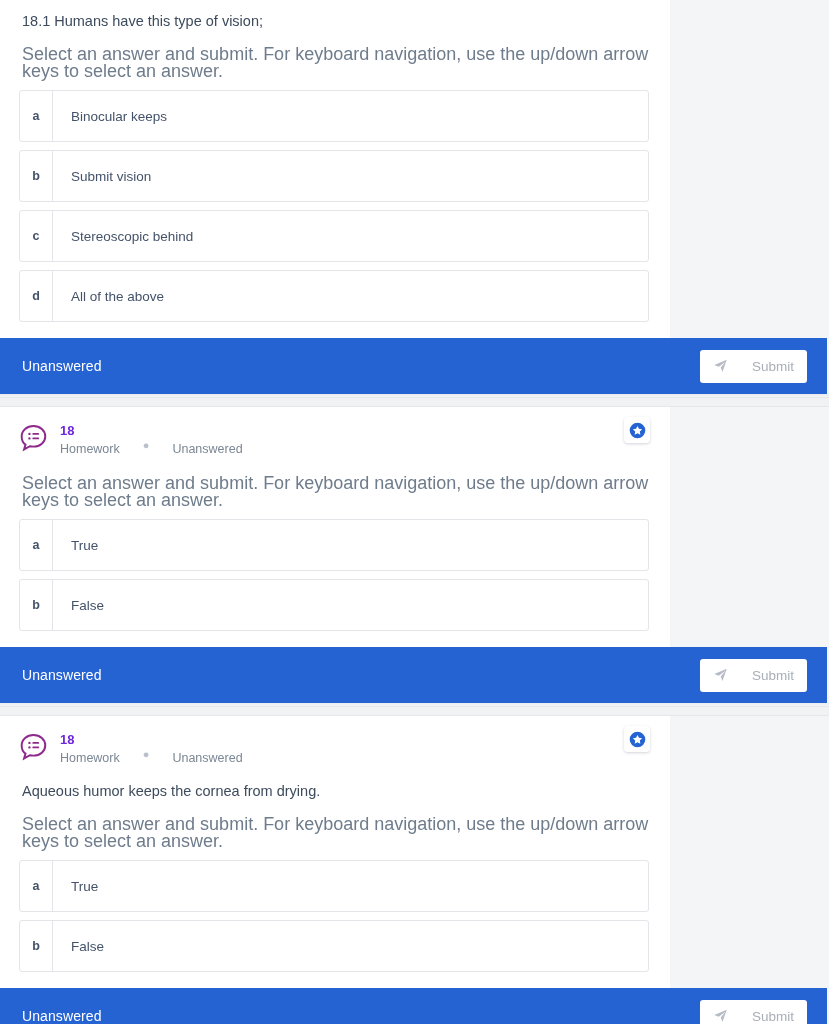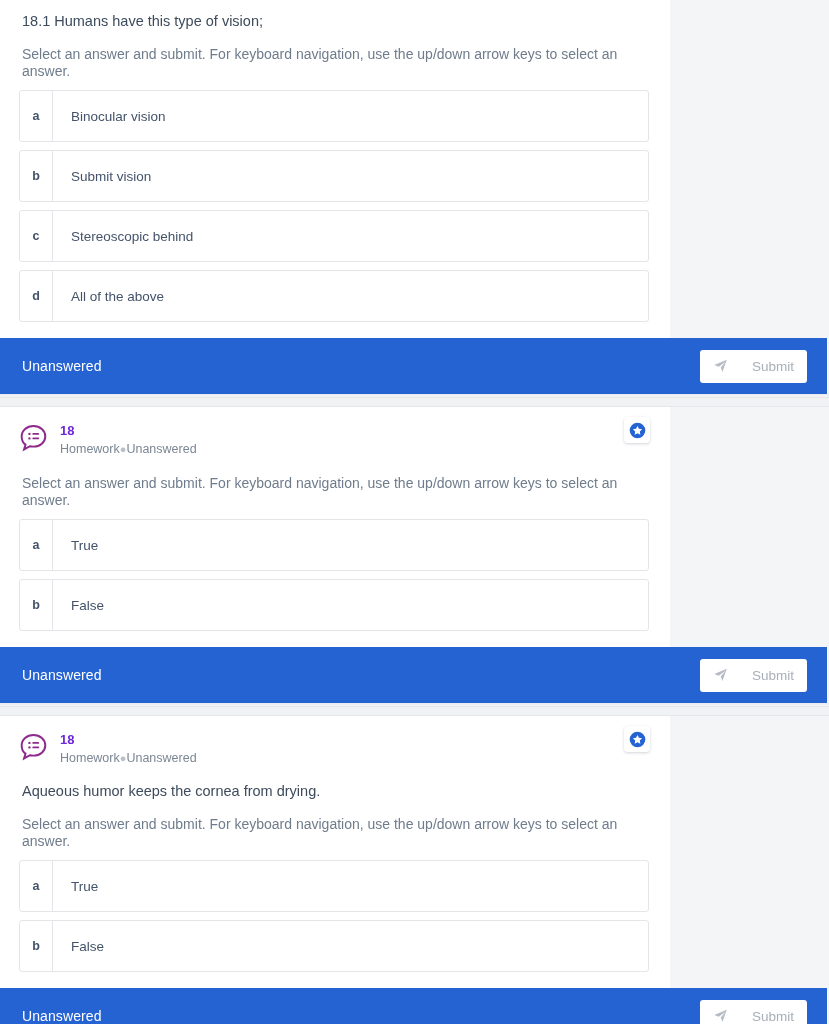--- a/index.html
+++ b/index.html
@@ -64,22 +64,21 @@
     color: #6d28d9;
     line-height: 17px;
     letter-spacing: 0.1px;
   }
   .qmeta {
     font-size: 12.5px;
     color: #7b8794;
     line-height: 19px;
     margin-top: 1px;
     display: flex;
-    align-items: center;
-    gap: 0;
+    gap: 23px;
   }
   .qmeta .dot {
     color: #b9c0c9;
     font-size: 11px;
     line-height: 11px;
   }
   .star-btn {
     position: absolute;
     right: 20px;
     top: 10px;
@@ -95,21 +94,21 @@
   }
 
   
   .qprompt {
     font-size: 14.5px;
     color: #3d4b5c;
     padding: 10px 18px 0 22px;
     line-height: 22px;
   }
   .qhint {
-    font-size: 14px;
+    font-size: 18px;
     color: #6f7c8c;
     padding: 14px 18px 10px 22px;
     line-height: 17px;
   }
 
   
   .options {
     padding: 0 21px 16px 19px;
   }
   .option {
@@ -190,21 +189,21 @@
 
 <div class="page">
 
   <div class="qcard topcard">
     <div class="qprompt">18.1 Humans have this type of vision;</div>
     <div class="qhint">Select an answer and submit. For keyboard navigation, use the up/down arrow keys to select an answer.</div>
     <div class="options">
 
       <div class="option">
         <div class="option-letter">a</div>
-        <div class="option-text">Binocular vision</div>
+        <div class="option-text">Binocular keeps</div>
       </div>
 
       <div class="option">
         <div class="option-letter">b</div>
         <div class="option-text">Submit vision</div>
       </div>
 
       <div class="option">
         <div class="option-letter">c</div>
         <div class="option-text">Stereoscopic behind</div>

